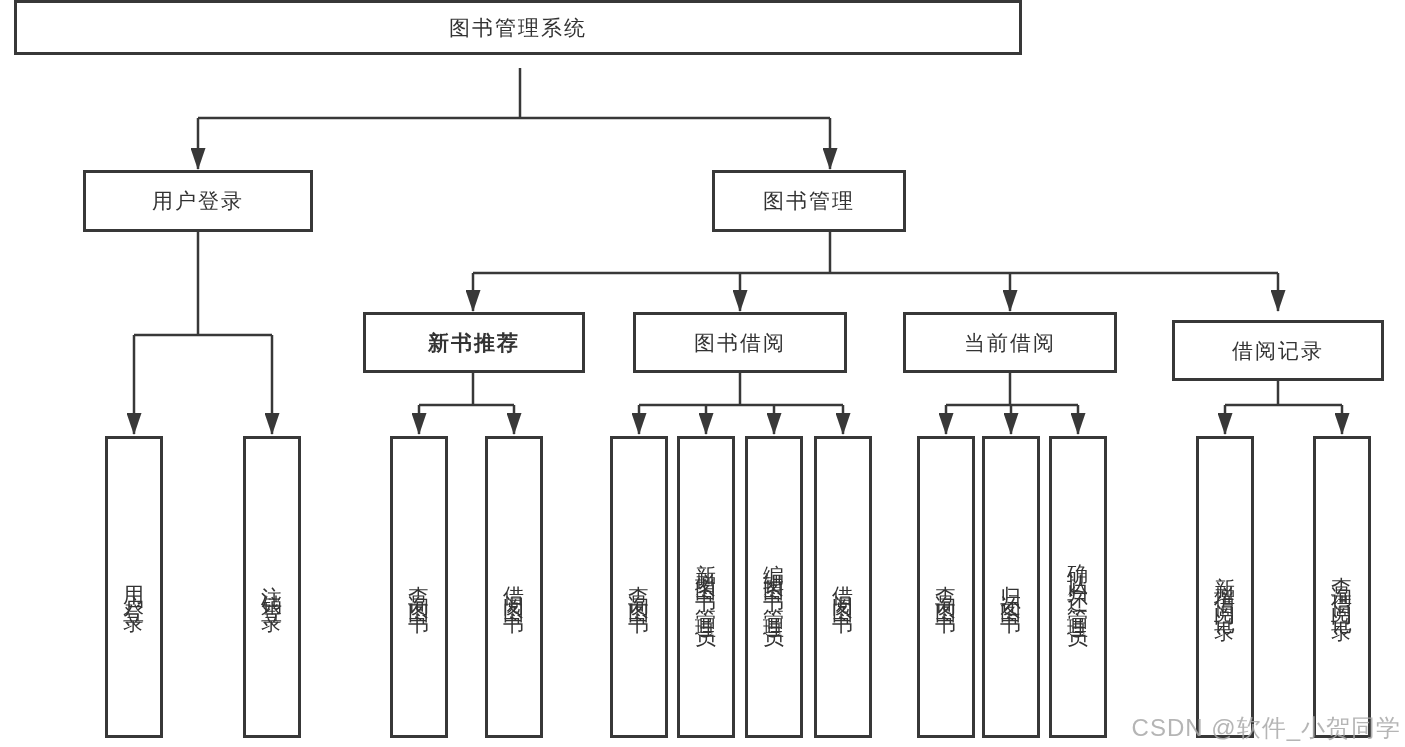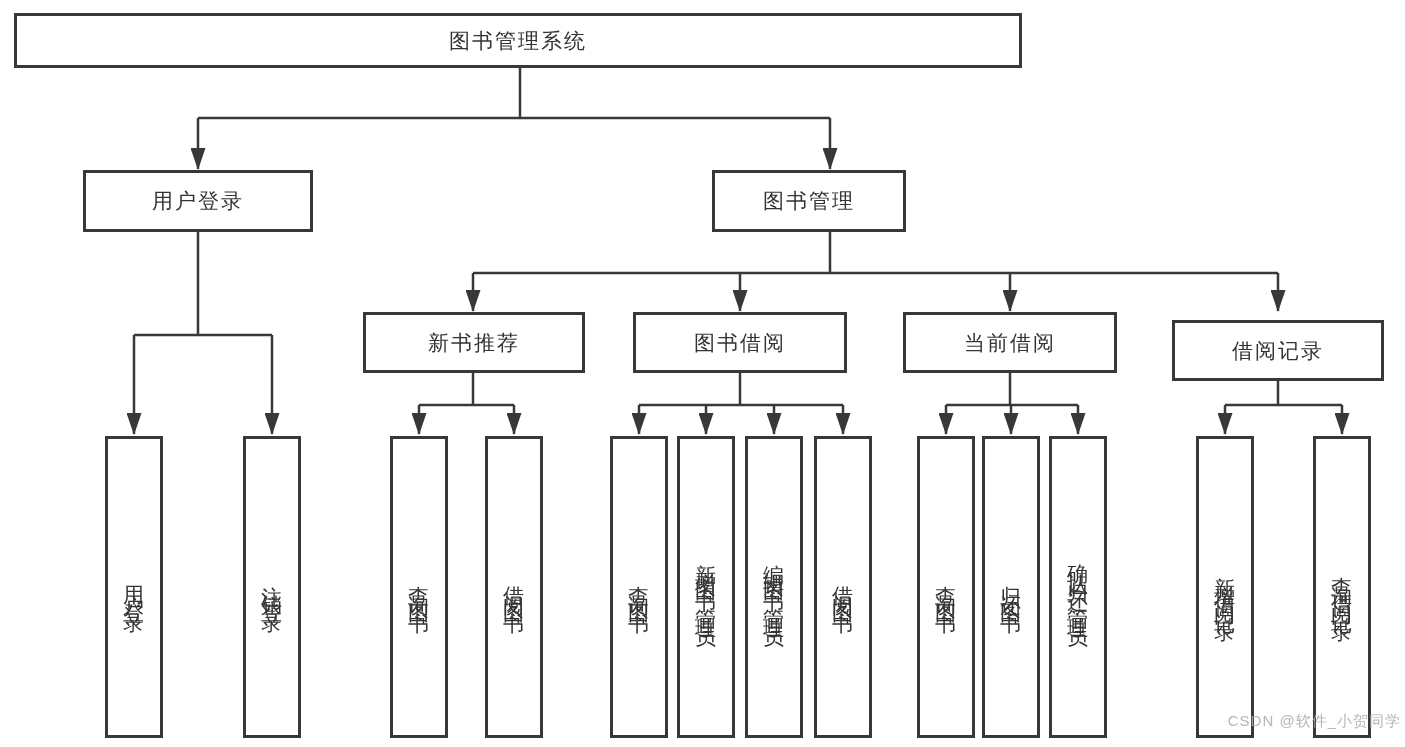--- a/index.html
+++ b/index.html
@@ -40,21 +40,21 @@
     text-orientation: mixed;
     letter-spacing: 9px;
     line-height: 1;
     font-size: 21px;
     white-space: normal;
   }
   .watermark {
     position: absolute;
     right: 4px;
     top: 712px;
-    font-size: 15px;
+    font-size: 24px;
     color: rgba(168,168,168,0.85);
     letter-spacing: 1px;
     z-index: 5;
   }
 </style>
 </head>
 <body>
 
 <div class="canvas">
 
@@ -101,26 +101,26 @@
       <path d="M1011 405 L1011 434" marker-end="url(#arrow)"></path>
       <path d="M1078 405 L1078 434" marker-end="url(#arrow)"></path>
 
       <path d="M1278 373 L1278 405"></path>
       <path d="M1225 405 L1342 405"></path>
       <path d="M1225 405 L1225 434" marker-end="url(#arrow)"></path>
       <path d="M1342 405 L1342 434" marker-end="url(#arrow)"></path>
     </g>
   </svg>
 
-  <div class="node" style="left:14px; top:13px; width:1008px; height:55px;">图书管理系统</div>
+  <div class="node" style="left:14px; top:0; width:1008px; height:55px;">图书管理系统</div>
 
   <div class="node" style="left:83px; top:170px; width:230px; height:62px;">用户登录</div>
   <div class="node" style="left:712px; top:170px; width:194px; height:62px;">图书管理</div>
 
-  <div class="node" style="left:363px; top:312px; width:222px; height:61px;">新书推荐</div>
+  <div class="node" style="left:363px; top:312px; width:222px; height:61px;font-weight:bold;">新书推荐</div>
   <div class="node" style="left:903px; top:312px; width:214px; height:61px;">当前借阅</div>
   <div class="node" style="left:633px; top:312px; width:214px; height:61px;">图书借阅</div>
   <div class="node" style="left:1172px; top:320px; width:212px; height:61px;">借阅记录</div>
 
   <div class="node leaf" style="left:105px; top:436px; width:58px; height:302px;">用户登录</div>
   <div class="node leaf" style="left:243px; top:436px; width:58px; height:302px;">注销登录</div>
 
   <div class="node leaf" style="left:390px; top:436px; width:58px; height:302px;">查询图书</div>
   <div class="node leaf" style="left:485px; top:436px; width:58px; height:302px;">借阅图书</div>
 

